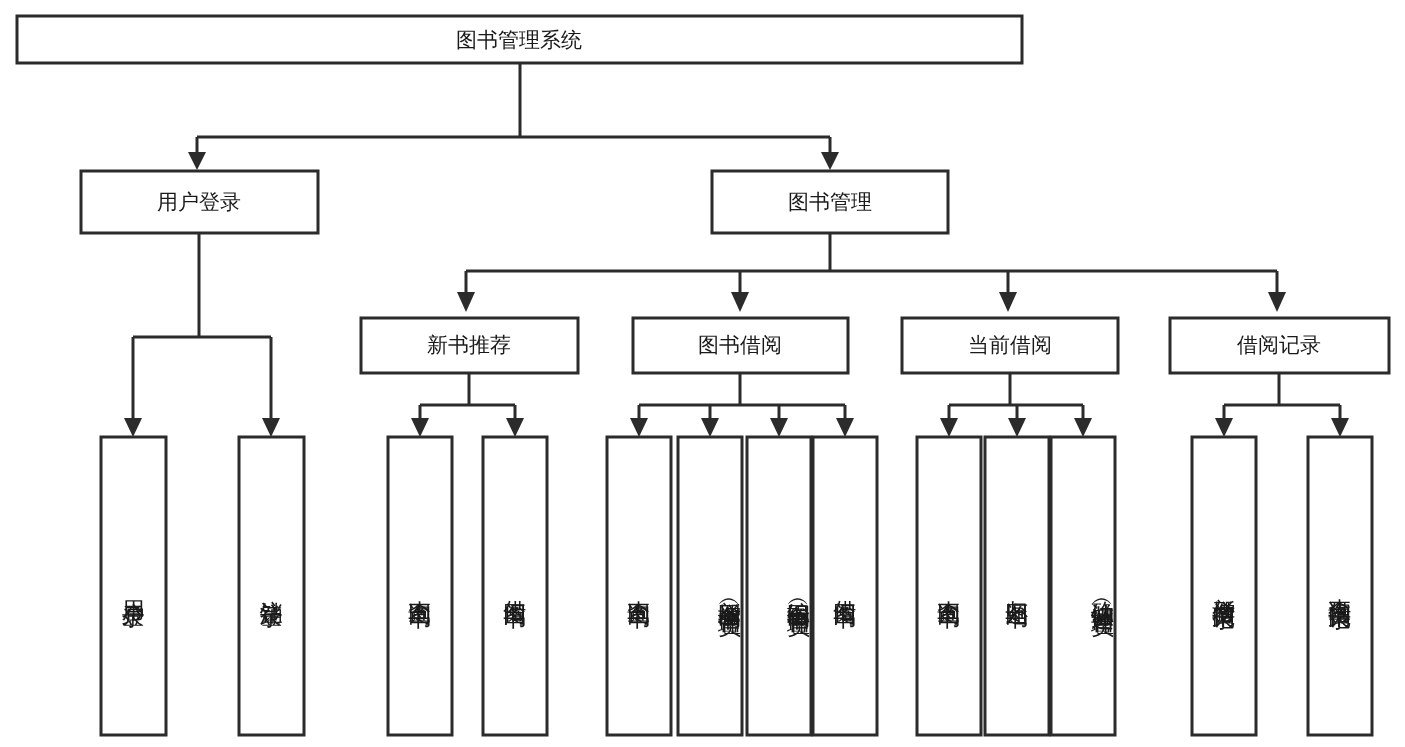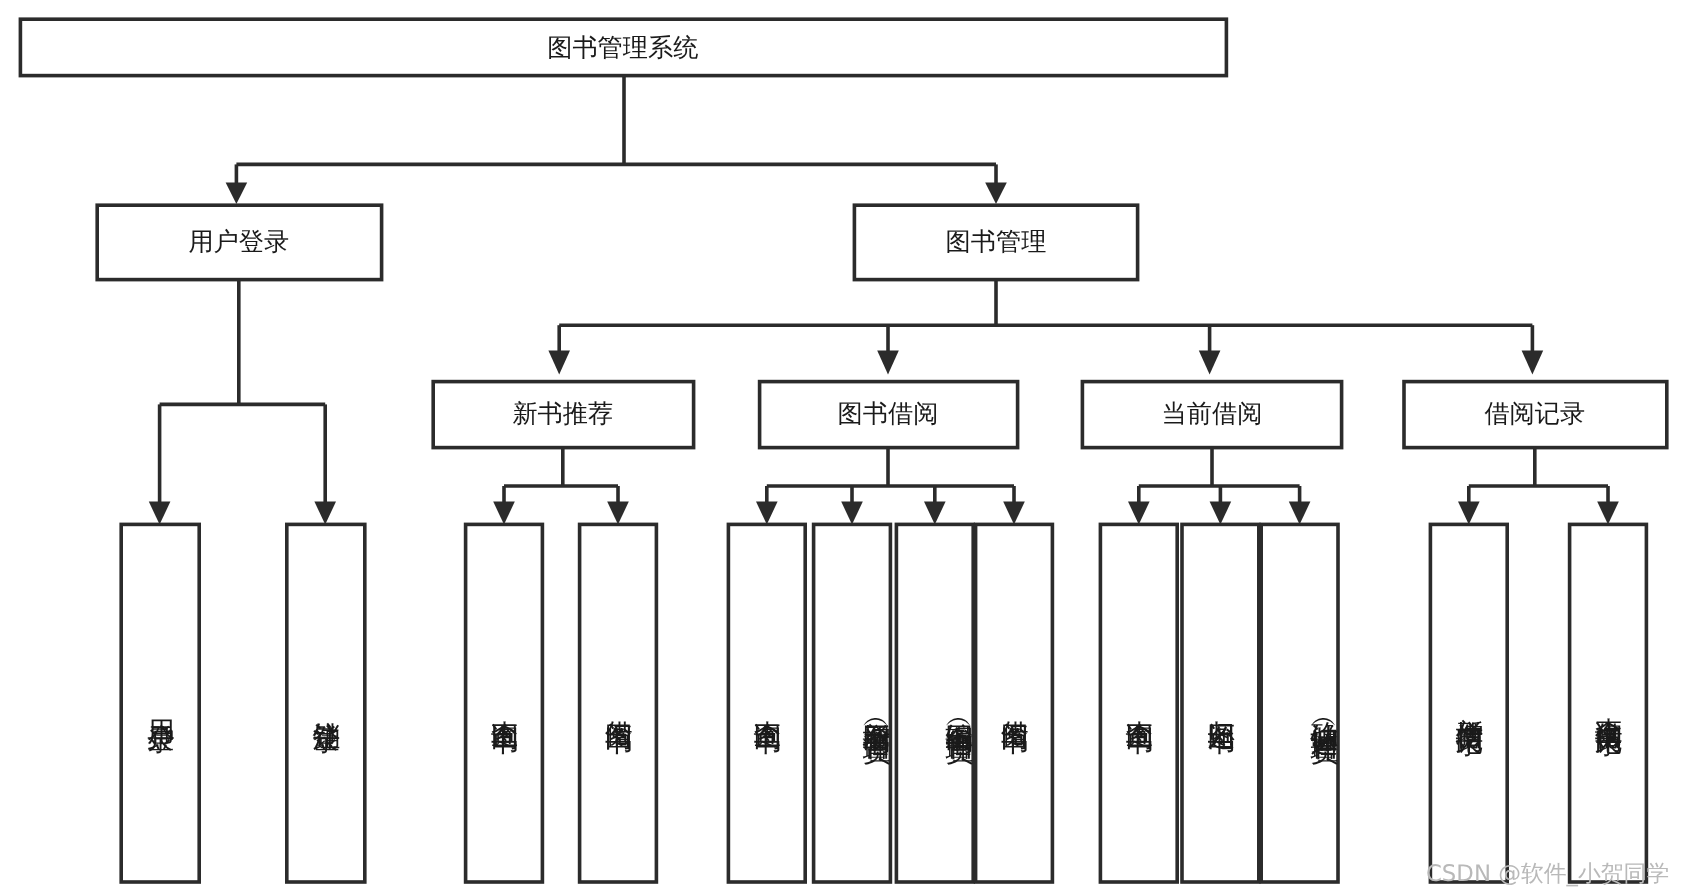--- a/index.html
+++ b/index.html
@@ -216,15 +216,14 @@
   <div class="vlabel" style="left:607px; top:437px; width:64px; height:298px;">查询图书</div>
   <div class="vlabel" style="left:678px; top:437px; width:64px; height:298px; align-items:flex-start; padding-top:12px; box-sizing:border-box;">新增图书（管理员）</div>
   <div class="vlabel" style="left:747px; top:437px; width:64px; height:298px; align-items:flex-start; padding-top:12px; box-sizing:border-box;">编辑图书（管理员）</div>
   <div class="vlabel" style="left:813px; top:437px; width:64px; height:298px;">借阅图书</div>
   <div class="vlabel" style="left:917px; top:437px; width:64px; height:298px;">查询图书</div>
   <div class="vlabel" style="left:985px; top:437px; width:64px; height:298px;">归还图书</div>
   <div class="vlabel" style="left:1051px; top:437px; width:64px; height:298px; align-items:flex-start; padding-top:12px; box-sizing:border-box;">确认归还（管理员）</div>
   <div class="vlabel" style="left:1192px; top:437px; width:64px; height:298px;">新增借阅记录</div>
   <div class="vlabel" style="left:1308px; top:437px; width:64px; height:298px;">查询借阅记录</div>
 
-  <div class="watermark">CSDN @软件_小贺同学</div>
 
 </div>
 
 </body></html>

